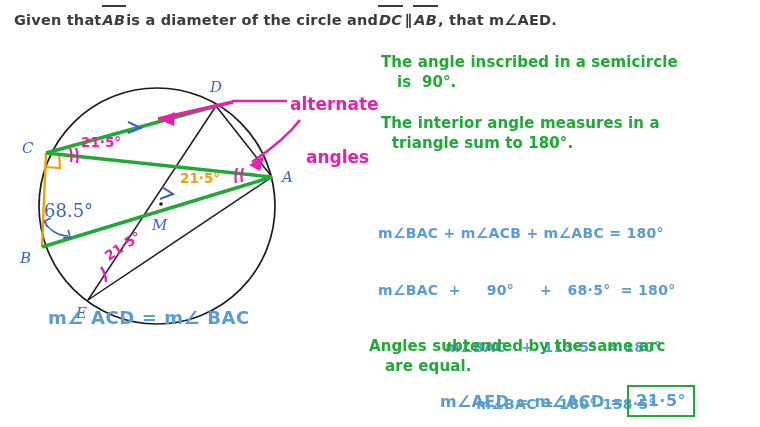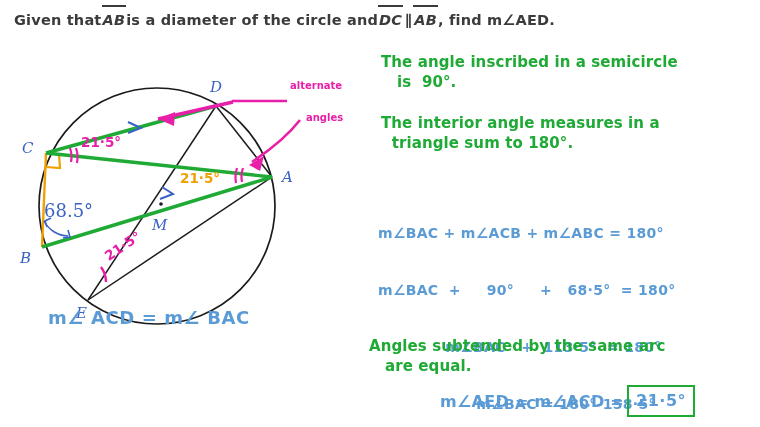--- a/index.html
+++ b/index.html
@@ -149,21 +149,21 @@
     color: #3a62c4;
     font-family: "DejaVu Serif", serif;
     font-style: normal;
     font-weight: 400;
     font-size: 18px;
   }
   #alt-text {
     position: absolute;
     font-family: "DejaVu Sans", sans-serif;
     font-weight: 700;
-    font-size: 10px;
+    font-size: 17px;
     color: #e81fa8;
     line-height: 1.05;
     white-space: pre;
   }
   #below-eq {
     position: absolute;
     left: 48px;
     top: 307px;
     font-family: "DejaVu Sans", sans-serif;
     font-weight: 700;
@@ -178,21 +178,21 @@
 
 <div id="stage">
 
   <div id="question">
     <span>Given that </span>
     <span class="ovl">AB</span>
     <span> is a diameter of the circle  and  </span>
     <span class="ovl">DC</span>
     <span class="par">∥</span>
     <span class="ovl">AB</span>
-    <span> , find m∠AED.</span>
+    <span> , that m∠AED.</span>
   </div>
 
   <div id="diagram">
     <svg width="360" height="300" viewBox="0 0 360 300">
 
       <circle cx="157" cy="172" r="118" fill="none" stroke="#1b1b1b" stroke-width="1.7"></circle>
 
       <line x1="216" y1="72" x2="88" y2="266" stroke="#1b1b1b" stroke-width="1.5"></line>
       <line x1="216" y1="72" x2="272" y2="143" stroke="#1b1b1b" stroke-width="1.5"></line>
       <line x1="88" y1="266" x2="272" y2="143" stroke="#1b1b1b" stroke-width="1.5"></line>

